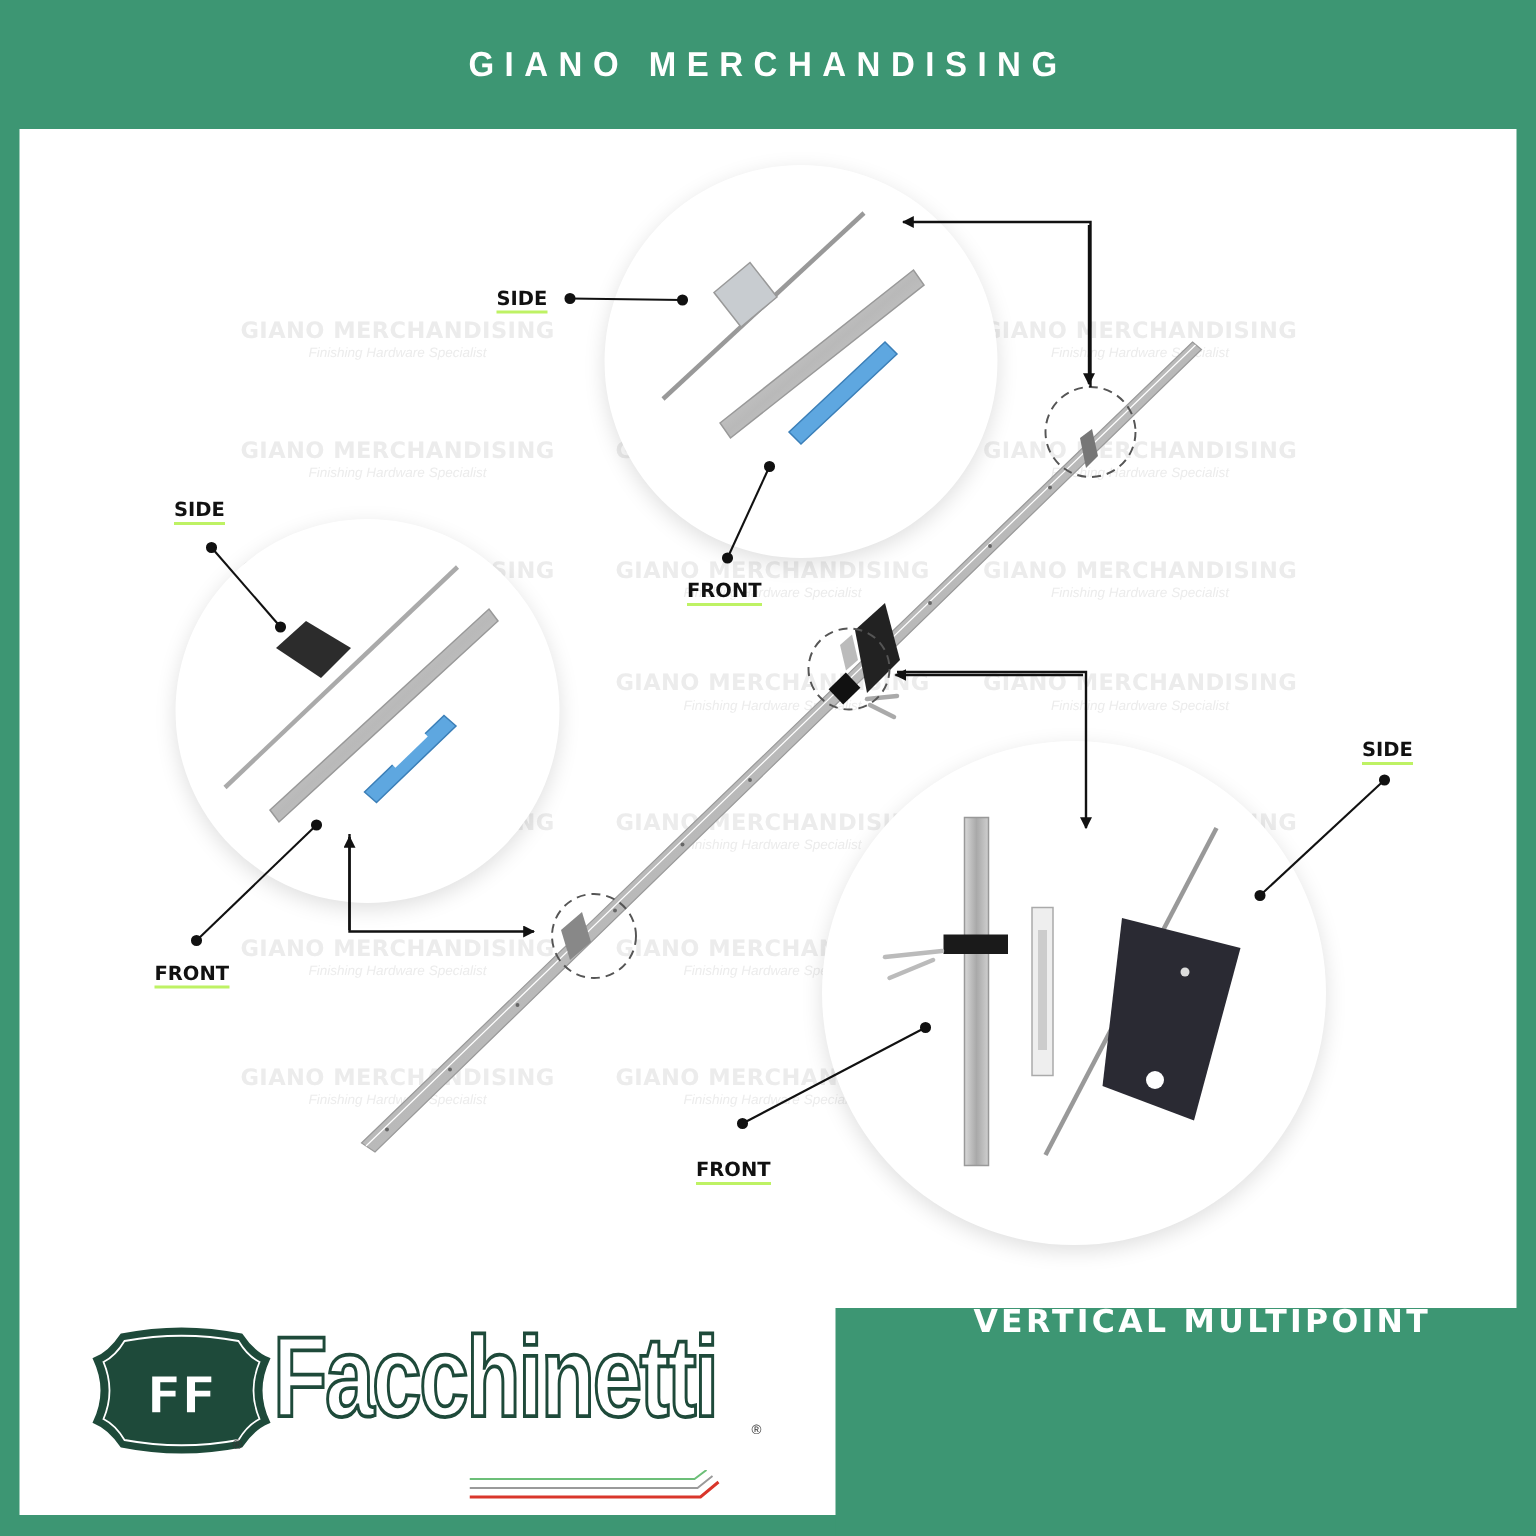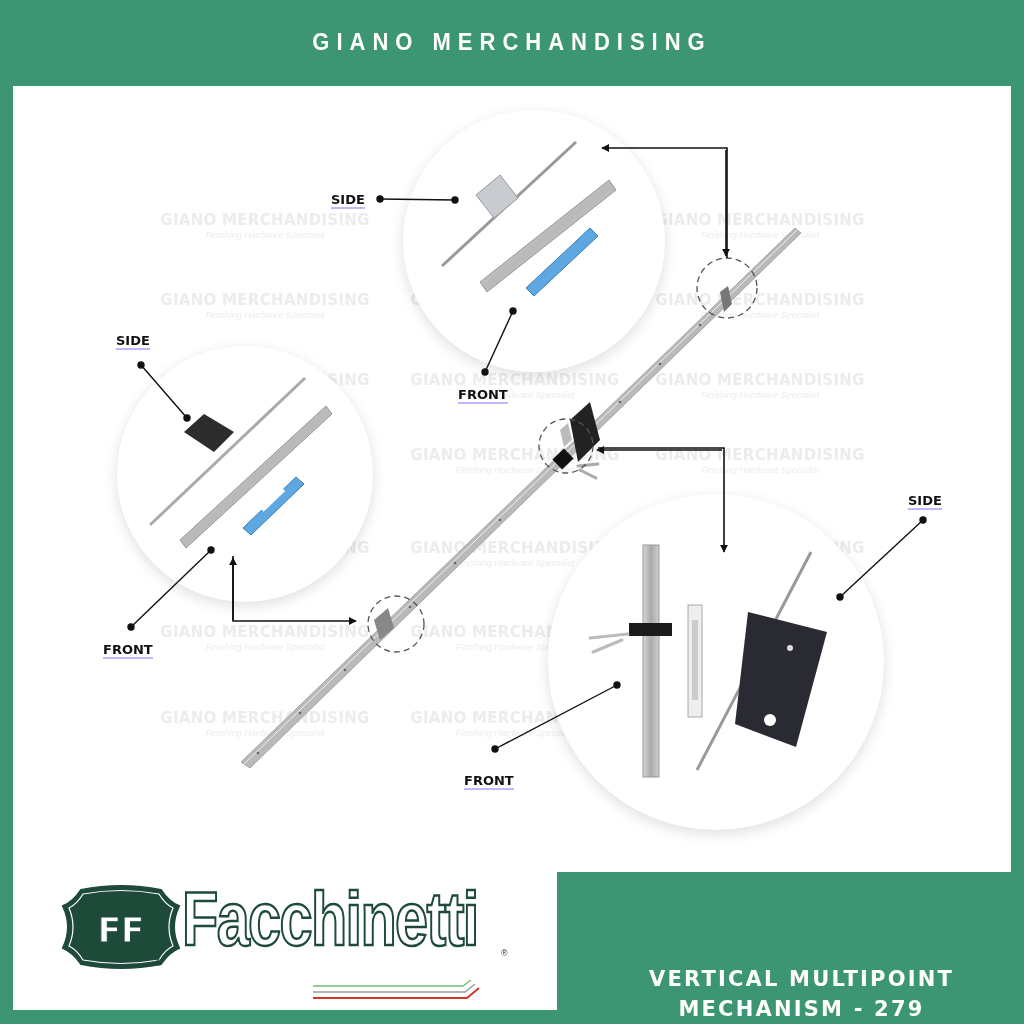--- a/index.html
+++ b/index.html
@@ -10,25 +10,25 @@
   .header-title { color:#fff; font-size:22px; font-weight:bold; letter-spacing:7px; transform:scaleY(1.05); }
 
   .panel { position:absolute; left:13px; top:86px; width:998px; height:924px; background:#fff; overflow:hidden; }
 
   .wm { position:absolute; text-align:center; width:230px; pointer-events:none; }
   .wm-title { font-family:"DejaVu Sans", sans-serif; font-weight:bold; font-size:15px; color:#ececec; letter-spacing:0.3px; white-space:nowrap; }
   .wm-sub { font-family:"Liberation Sans", sans-serif; font-style:italic; font-size:9px; color:#ececec; margin-top:1px; }
 
   .circle { position:absolute; border-radius:50%; background:#fff; box-shadow:0 4px 14px rgba(0,0,0,0.13); }
 
-  .label { position:absolute; font-family:"DejaVu Sans", sans-serif; font-weight:bold; font-size:13px; color:#111; border-bottom:2px solid #c4b5fd; line-height:15px; padding-bottom:0; }
+  .label { position:absolute; font-family:"DejaVu Sans", sans-serif; font-weight:bold; font-size:13px; color:#111; border-bottom:2px solid #bef264; line-height:15px; padding-bottom:0; }
 
   .overlay { position:absolute; left:0; top:0; width:1024px; height:1024px; pointer-events:none; }
 
-  .green-block { position:absolute; left:557px; top:872px; width:467px; height:152px; background:#3d9673; display:flex; align-items:flex-end; justify-content:center; }
+  .green-block { position:absolute; left:557px; top:872px; width:467px; height:152px; background:#3d9673; display:flex; align-items:flex-start; justify-content:center; }
   .product-title { color:#fff; font-family:"DejaVu Sans", sans-serif; font-weight:bold; font-size:21px; letter-spacing:2.2px; text-align:center; line-height:30px; margin-top:-6px; margin-left:22px; }
 
   .logo-area { position:absolute; left:55px; top:880px; width:470px; height:120px; }
   .brand-name { position:absolute; left:127px; top:-6px; font-family:"Liberation Sans", sans-serif; font-weight:bold; font-size:76px; color:#fff; -webkit-text-stroke:2.5px #1e4a3a; letter-spacing:-2px; transform:scaleX(0.78); transform-origin:left top; line-height:90px; }
   .brand-tagline { position:absolute; left:0; top:88px; font-family:"DejaVu Sans", sans-serif; font-size:19px; color:#ffffff; letter-spacing:6.1px; white-space:nowrap; }
   .reg { position:absolute; font-size:9px; color:#333; }
 </style>
 </head>
 <body>
 
@@ -261,15 +261,14 @@
   <svg width="180" height="30" style="position:absolute; left:258px; top:100px;">
     <polyline points="0,6 150,6 158,0" fill="none" stroke="#6cbf78" stroke-width="1.3"></polyline>
     <polyline points="0,12 152,12 162,4" fill="none" stroke="#9a9a9a" stroke-width="1.3"></polyline>
     <polyline points="0,18 154,18 166,8" fill="none" stroke="#d9362b" stroke-width="2"></polyline>
   </svg>
 </div>
 
 <div class="green-block">
   <div class="product-title">
     <div>VERTICAL MULTIPOINT</div>
-    <div>MECHANISM - 279</div>
   </div>
 </div>
 
 </body></html>

